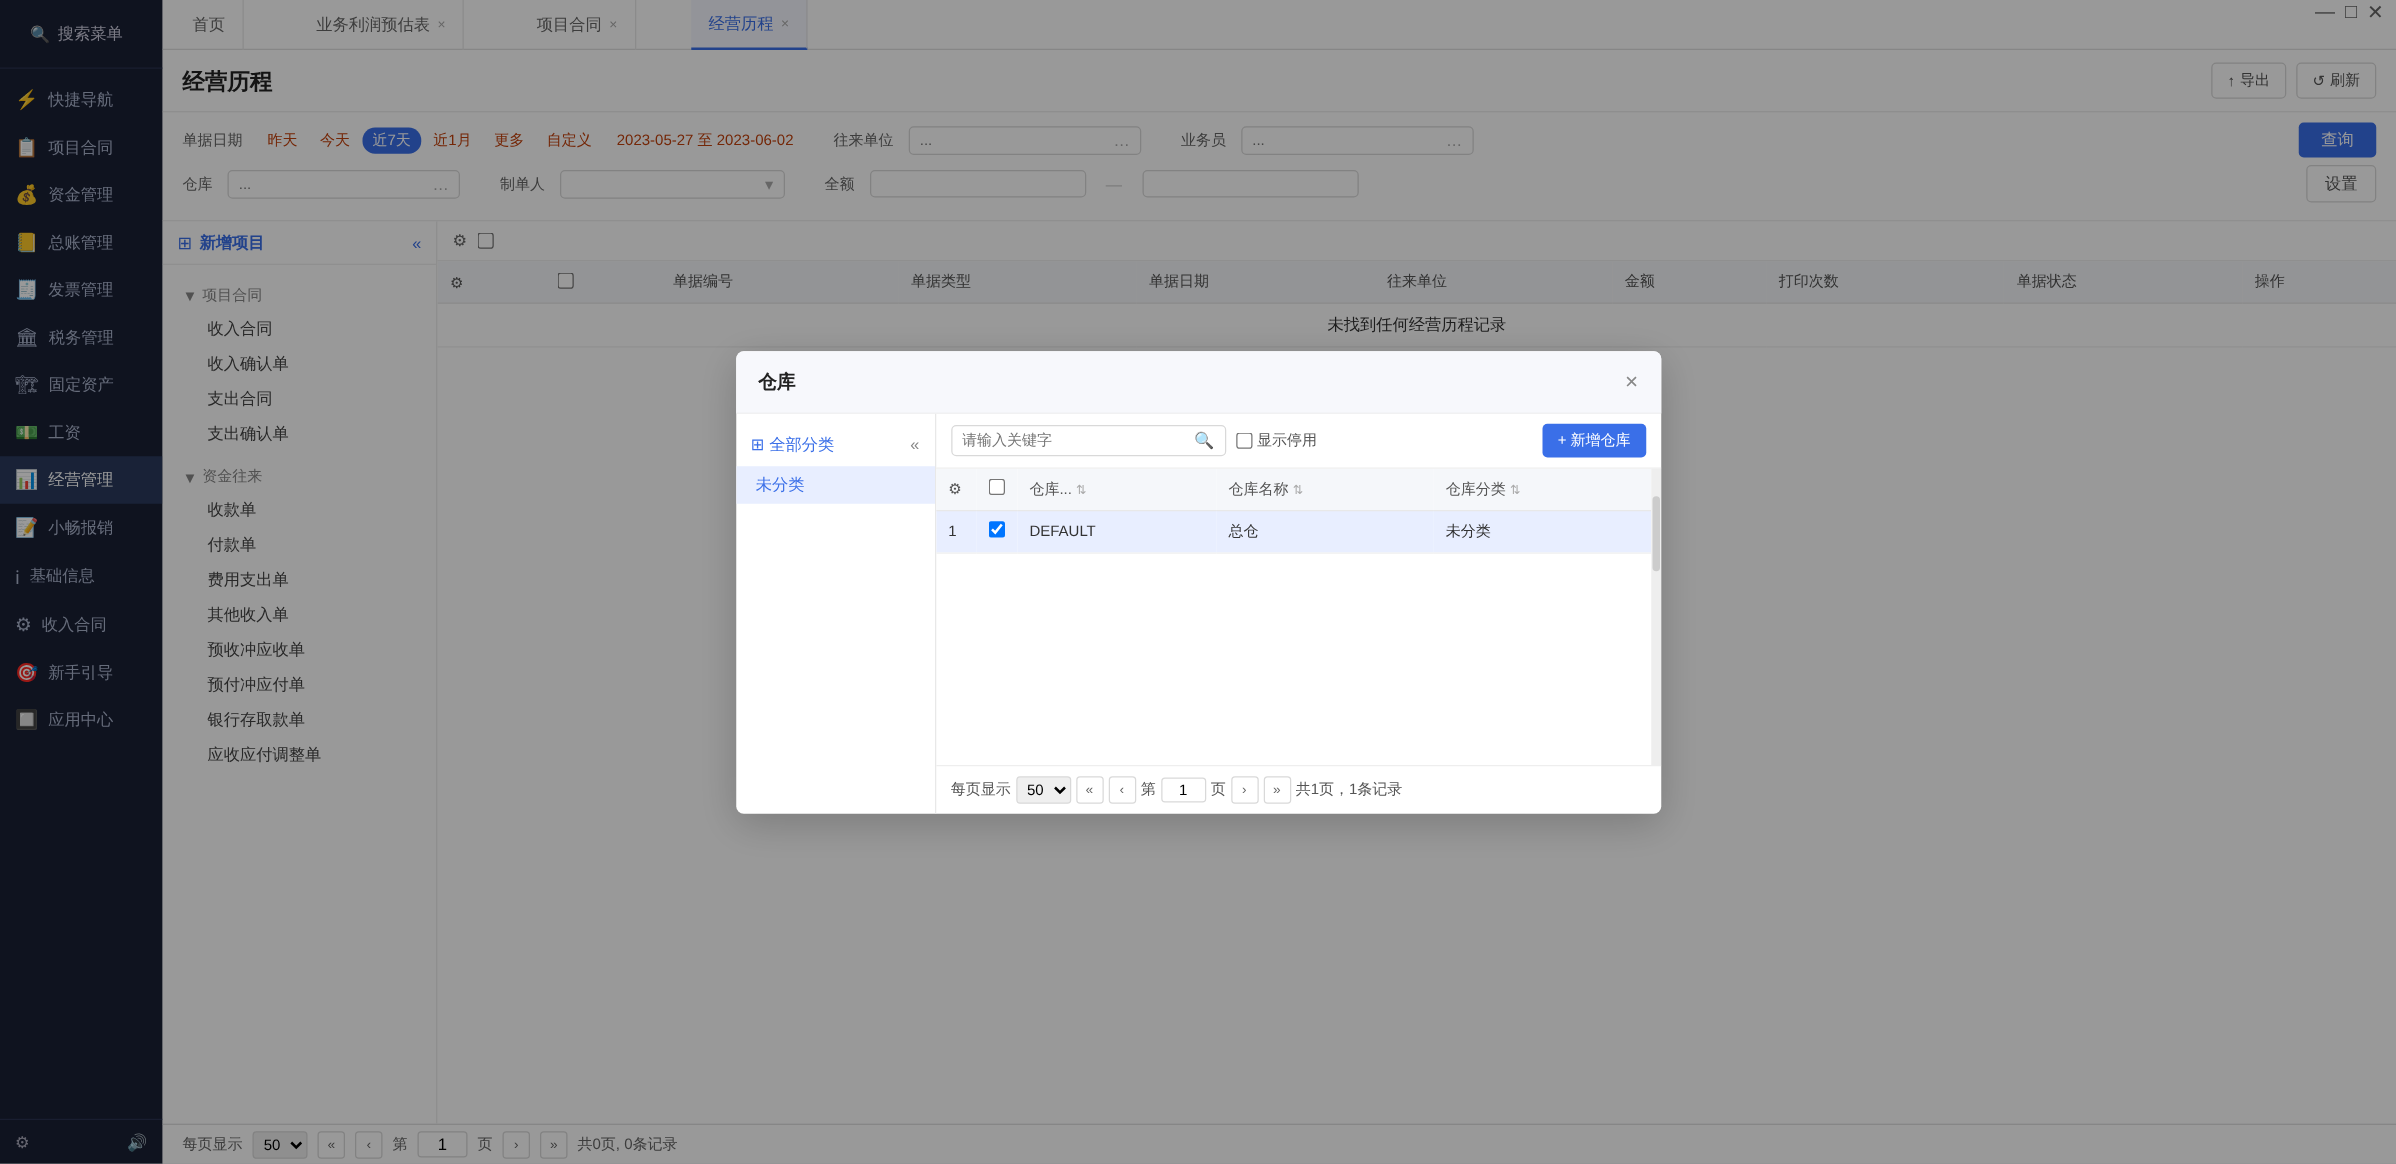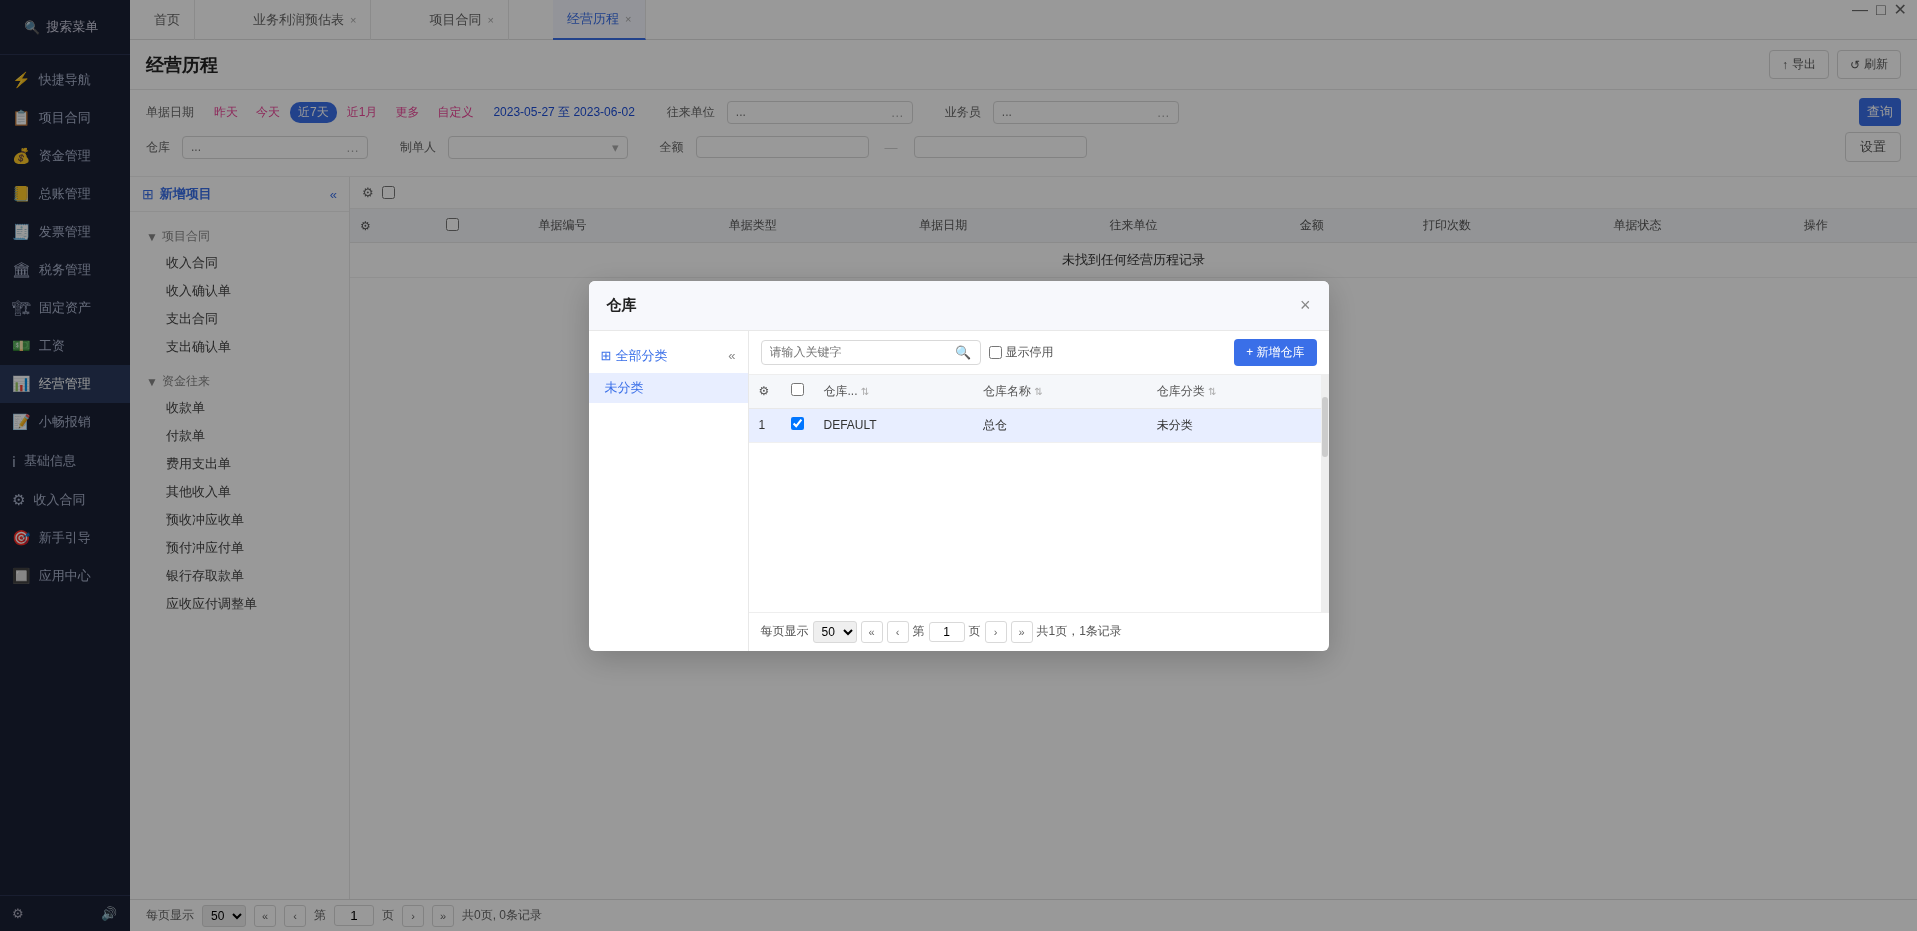--- a/index.html
+++ b/index.html
@@ -32,26 +32,26 @@
     
     .page-header { display: flex; align-items: center; justify-content: space-between; padding: 10px 16px; background: #fff; border-bottom: 1px solid #e8e8e8; }
     .page-title { font-size: 18px; font-weight: bold; color: #222; }
     .page-actions { display: flex; gap: 8px; }
     .btn-export, .btn-refresh { padding: 5px 12px; border: 1px solid #d9d9d9; border-radius: 4px; background: #fff; color: #555; cursor: pointer; font-size: 12px; display: flex; align-items: center; gap: 4px; }
 
     
     .filter-bar { background: #fff; padding: 8px 16px; border-bottom: 1px solid #eee; }
     .filter-row { display: flex; align-items: center; gap: 12px; flex-wrap: wrap; margin-bottom: 6px; }
     .filter-label { color: #666; font-size: 12px; white-space: nowrap; }
-    .date-btn { padding: 2px 8px; border-radius: 3px; border: none; background: none; cursor: pointer; color: #ec4899; font-size: 12px; }
+    .date-btn { padding: 2px 8px; border-radius: 3px; border: none; background: none; cursor: pointer; color: #c2410c; font-size: 12px; }
     .date-btn.active { background: #3a6fe8; color: #fff; border-radius: 10px; }
-    .filter-date-range { color: #1d4ed8; font-size: 12px; }
+    .filter-date-range { color: #c2410c; font-size: 12px; }
     .filter-input-wrap { display: flex; align-items: center; border: 1px solid #d9d9d9; border-radius: 4px; padding: 3px 8px; background: #fff; min-width: 160px; }
     .filter-input-wrap input { border: none; outline: none; font-size: 12px; width: 100%; }
-    .btn-query { padding: 5px 8px; background: #3a6fe8; color: #fff; border: none; border-radius: 4px; cursor: pointer; font-size: 13px; }
+    .btn-query { padding: 5px 18px; background: #3a6fe8; color: #fff; border: none; border-radius: 4px; cursor: pointer; font-size: 13px; }
     .btn-setting { padding: 5px 14px; background: #fff; color: #555; border: 1px solid #d9d9d9; border-radius: 4px; cursor: pointer; font-size: 13px; }
 
     
     .content-area { display: flex; flex: 1; overflow: hidden; background: #f5f5f5; }
 
     
     .tree-panel { width: 220px; background: #fff; border-right: 1px solid #e8e8e8; display: flex; flex-direction: column; }
     .tree-header { padding: 8px 12px; display: flex; align-items: center; justify-content: space-between; border-bottom: 1px solid #eee; }
     .tree-toggle { color: #3a6fe8; font-size: 13px; cursor: pointer; }
     .tree-content { flex: 1; padding: 8px 0; overflow-y: auto; }

